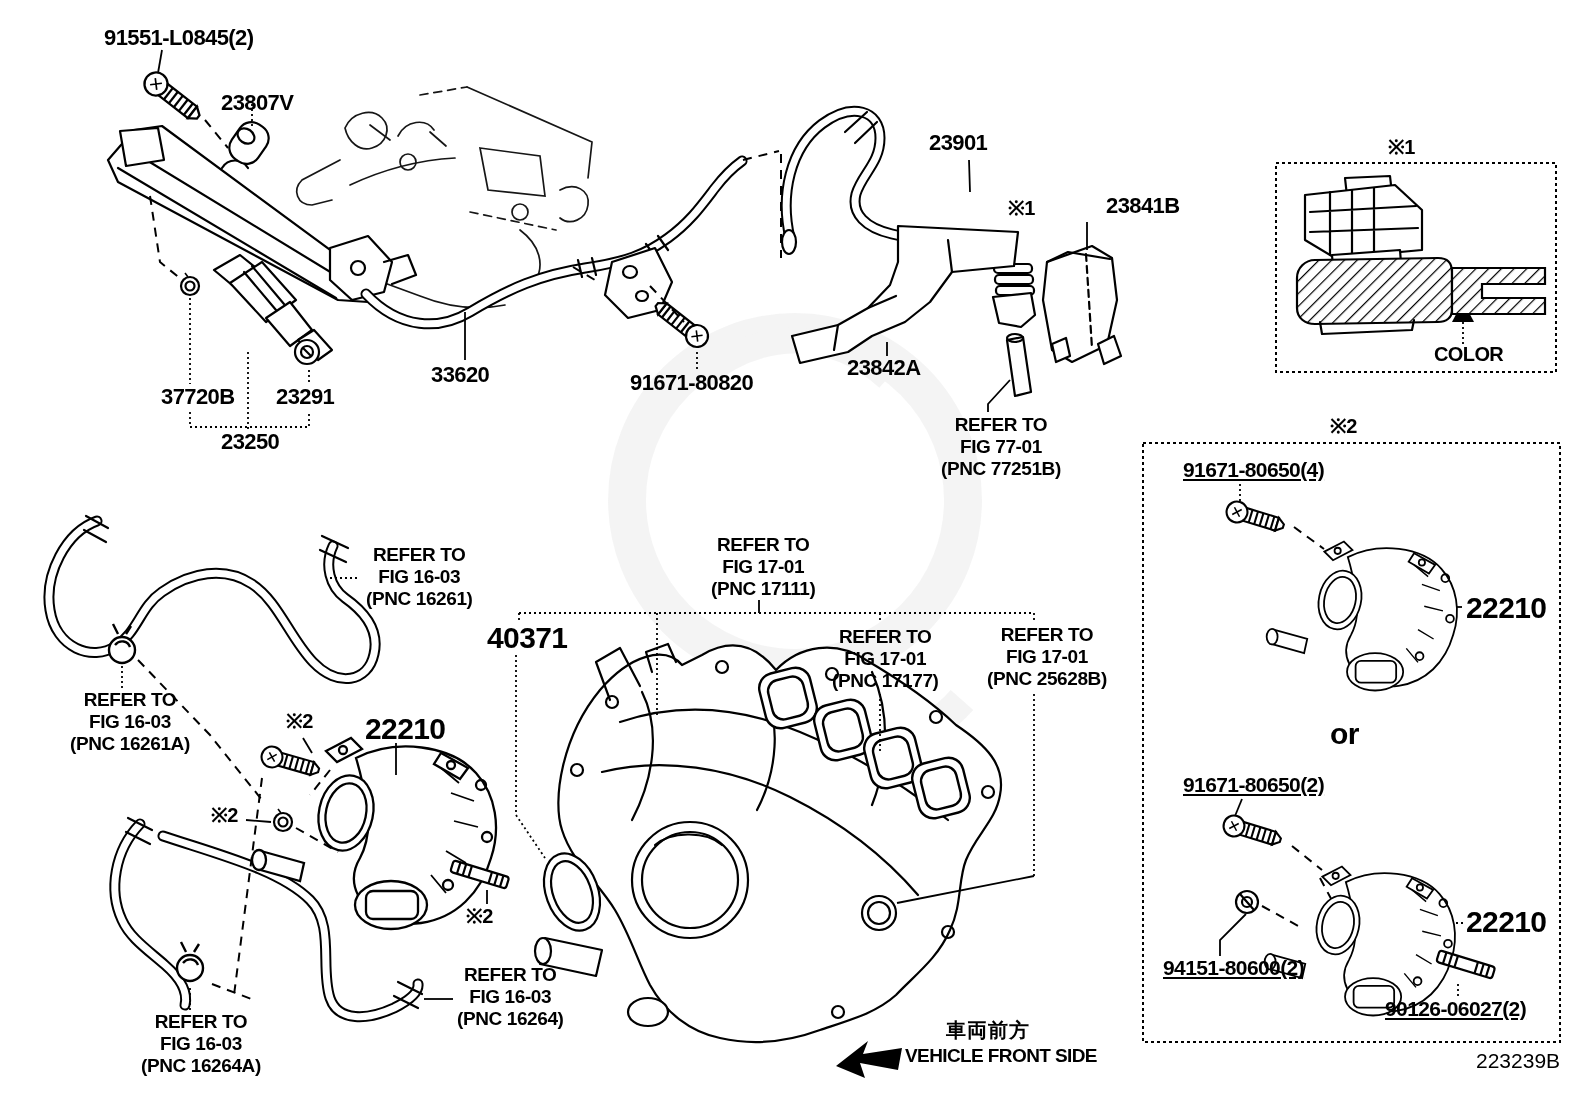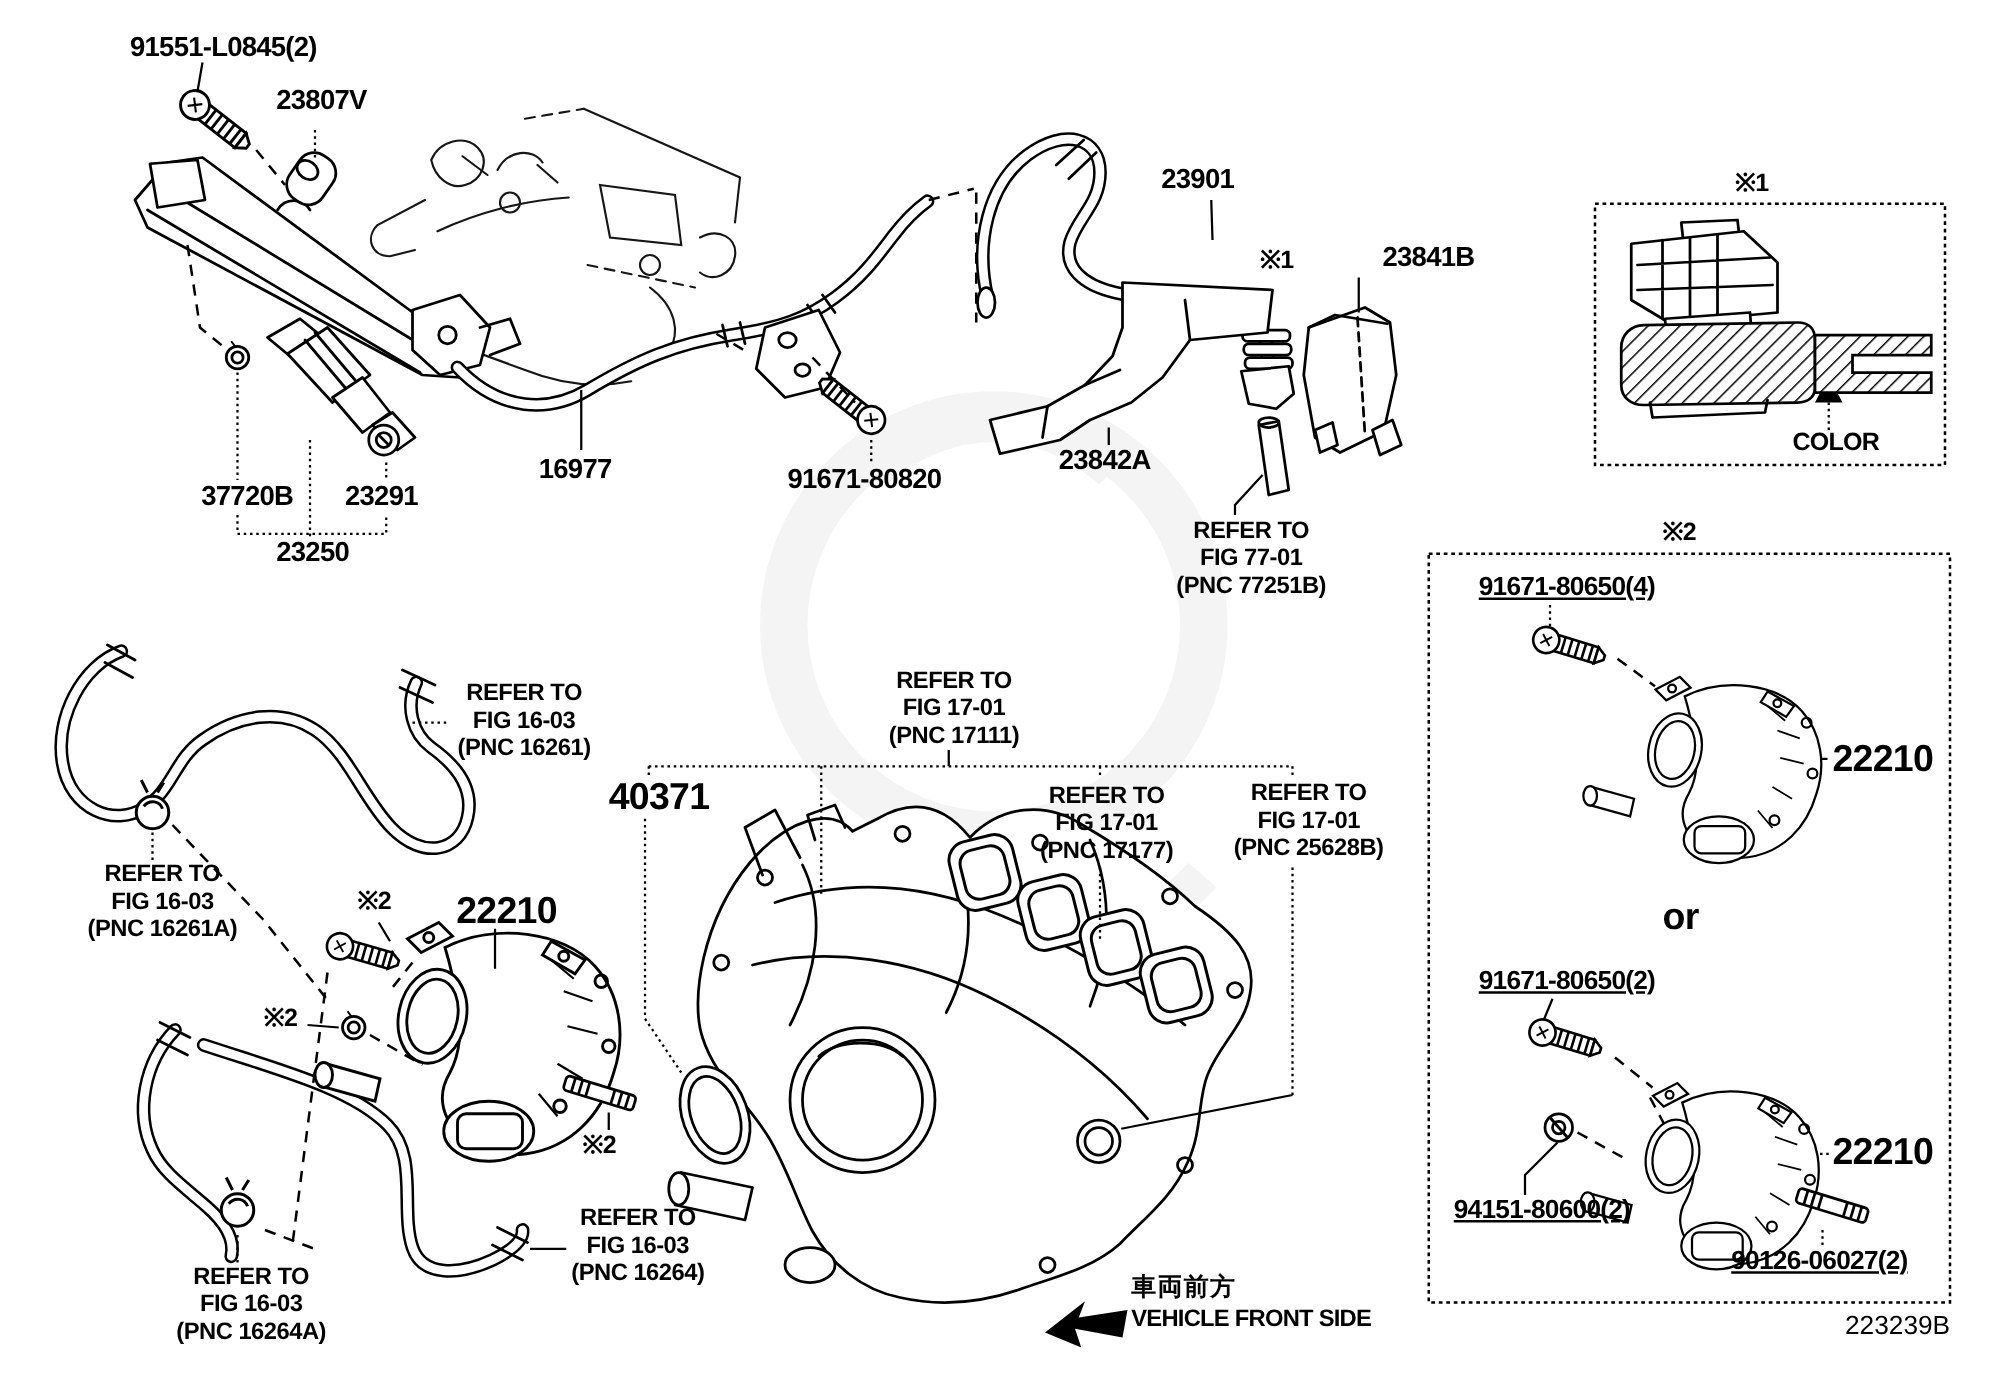--- a/index.html
+++ b/index.html
@@ -341,25 +341,25 @@
       <circle class="ln" cx="1247" cy="902" r="5"></circle>
       <path class="ln" d="M1240,894 L1254,910" stroke-width="1.6"></path>
     </g>
     <use href="#stud" transform="translate(1438,956) rotate(17)"></use>
   </g>
 
   <path d="M836,1066 L868,1041 L863,1054 L902,1048 L898,1070 L860,1063 L865,1078 Z" fill="#000" stroke="none"></path>
 </svg>
 
 <div class="lbl" style="left:104px;top:26px">91551-L0845(2)</div>
-<div class="lbl" style="left:221px;top:68px">23807V</div>
+<div class="lbl" style="left:221px;top:91px">23807V</div>
 <div class="lbl" style="left:161px;top:385px">37720B</div>
 <div class="lbl" style="left:276px;top:385px">23291</div>
 <div class="lbl" style="left:221px;top:430px">23250</div>
-<div class="lbl" style="left:431px;top:363px">16977</div>
+<div class="lbl" style="left:431px;top:363px">33620</div>
 <div class="lbl" style="left:630px;top:371px">91671-80820</div>
 <div class="lbl" style="left:929px;top:131px">23901</div>
 <div class="lbl mark" style="left:1008px;top:198px">※1</div>
 <div class="lbl" style="left:1106px;top:194px">23841B</div>
 <div class="lbl" style="left:847px;top:356px">23842A</div>
 <div class="lbl ref" style="left:941px;top:414px">REFER TO
 FIG 77-01
 (PNC 77251B)</div>
 
 <div class="lbl mark" style="left:1388px;top:137px">※1</div>
@@ -395,17 +395,17 @@
 FIG 17-01
 (PNC 17111)</div>
 <div class="lbl sz25" style="left:487px;top:622px">40371</div>
 <div class="lbl ref" style="left:832px;top:626px">REFER TO
 FIG 17-01
 (PNC 17177)</div>
 <div class="lbl ref" style="left:987px;top:624px">REFER TO
 FIG 17-01
 (PNC 25628B)</div>
 
-<div class="lbl jp" style="left:905px;top:1020px">車両前方</div>
+<div class="lbl jp" style="left:946px;top:1020px">車両前方</div>
 <div class="lbl" style="left:905px;top:1046px;font-size:19px">VEHICLE FRONT SIDE</div>
 <div class="lbl plain" style="left:1476px;top:1050px">223239B</div>
 
 </div>
 
 </body></html>

